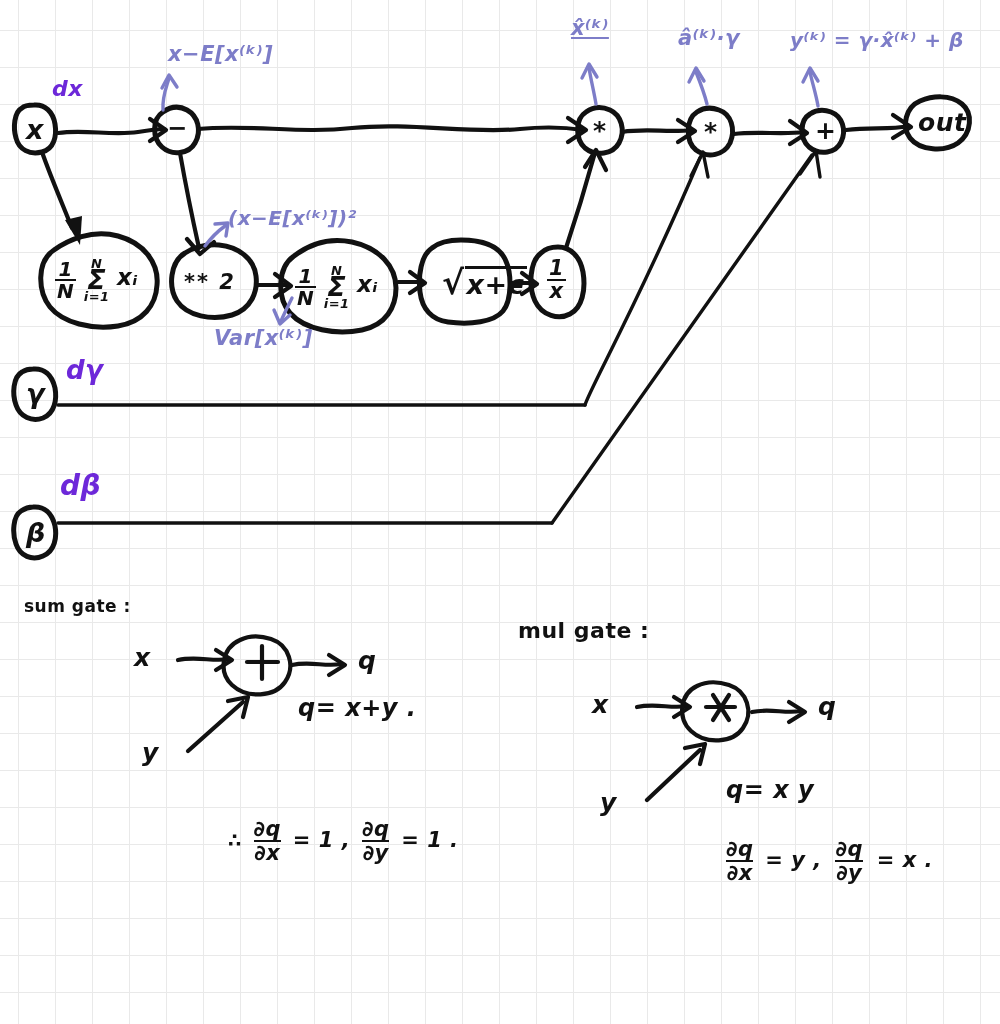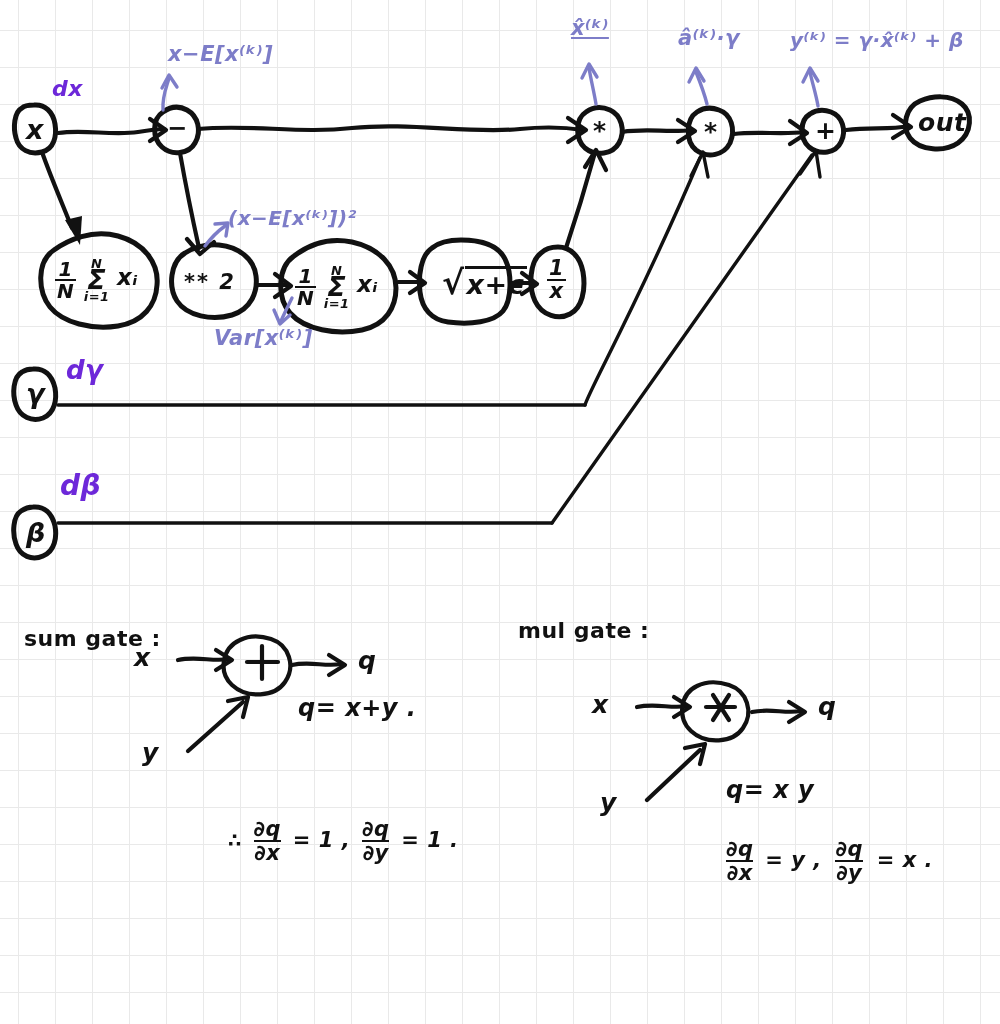--- a/index.html
+++ b/index.html
@@ -278,21 +278,21 @@
 <div class="tx hand rd" style="left:66px;top:357px;font-size:26px;">dγ</div>
 <div class="tx hand rd" style="left:60px;top:472px;font-size:28px;">dβ</div>
 
 <div class="tx hand pu" style="left:168px;top:44px;font-size:21px;">x−E[x⁽ᵏ⁾]</div>
 <div class="tx hand pu" style="left:228px;top:208px;font-size:20px;">(x−E[x⁽ᵏ⁾])²</div>
 <div class="tx hand pu" style="left:214px;top:328px;font-size:21px;">Var[x⁽ᵏ⁾]</div>
 <div class="tx hand pu" style="left:571px;top:18px;font-size:21px;text-decoration:underline;">x̂⁽ᵏ⁾</div>
 <div class="tx hand pu" style="left:678px;top:28px;font-size:21px;">â⁽ᵏ⁾·γ</div>
 <div class="tx hand pu" style="left:790px;top:30px;font-size:20px;">y⁽ᵏ⁾ = γ·x̂⁽ᵏ⁾ + β</div>
 
-<div class="tx hand" style="left:24px;top:628px;font-size:22px;font-style:normal;">sum gate :</div>
+<div class="tx hand" style="left:24px;top:598px;font-size:17px;font-style:normal;">sum gate :</div>
 <div class="tx hand" style="left:134px;top:645px;font-size:25px;">x</div>
 <div class="tx hand" style="left:142px;top:740px;font-size:25px;">y</div>
 <div class="tx hand" style="left:358px;top:648px;font-size:25px;">q</div>
 <div class="tx hand" style="left:298px;top:696px;font-size:24px;">q= x+y .</div>
 
 <div class="tx hand" style="left:228px;top:818px;font-size:21px;">
   <span style="font-size:19px;">∴</span>
   <span class="fracs" style="margin:0 4px;">
     <span class="num">∂q</span>
     <span class="den">∂x</span>

